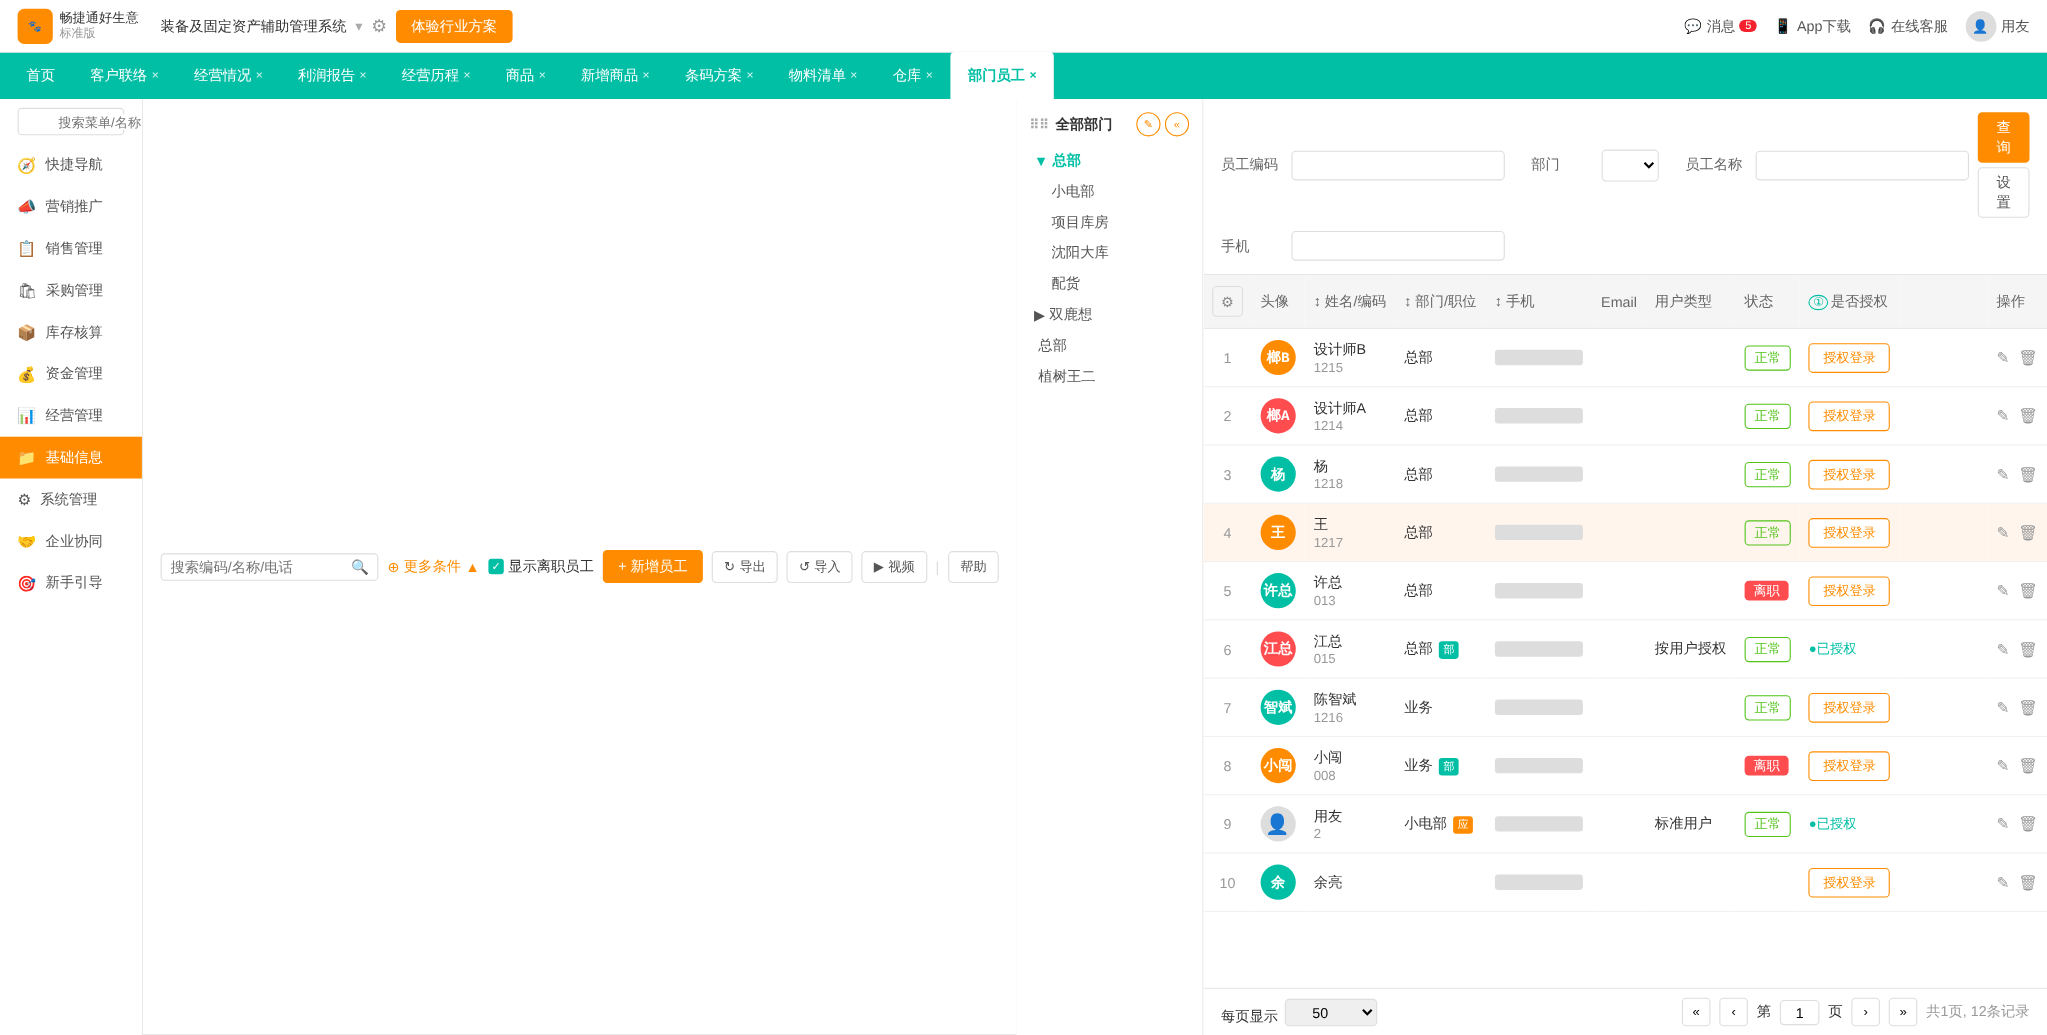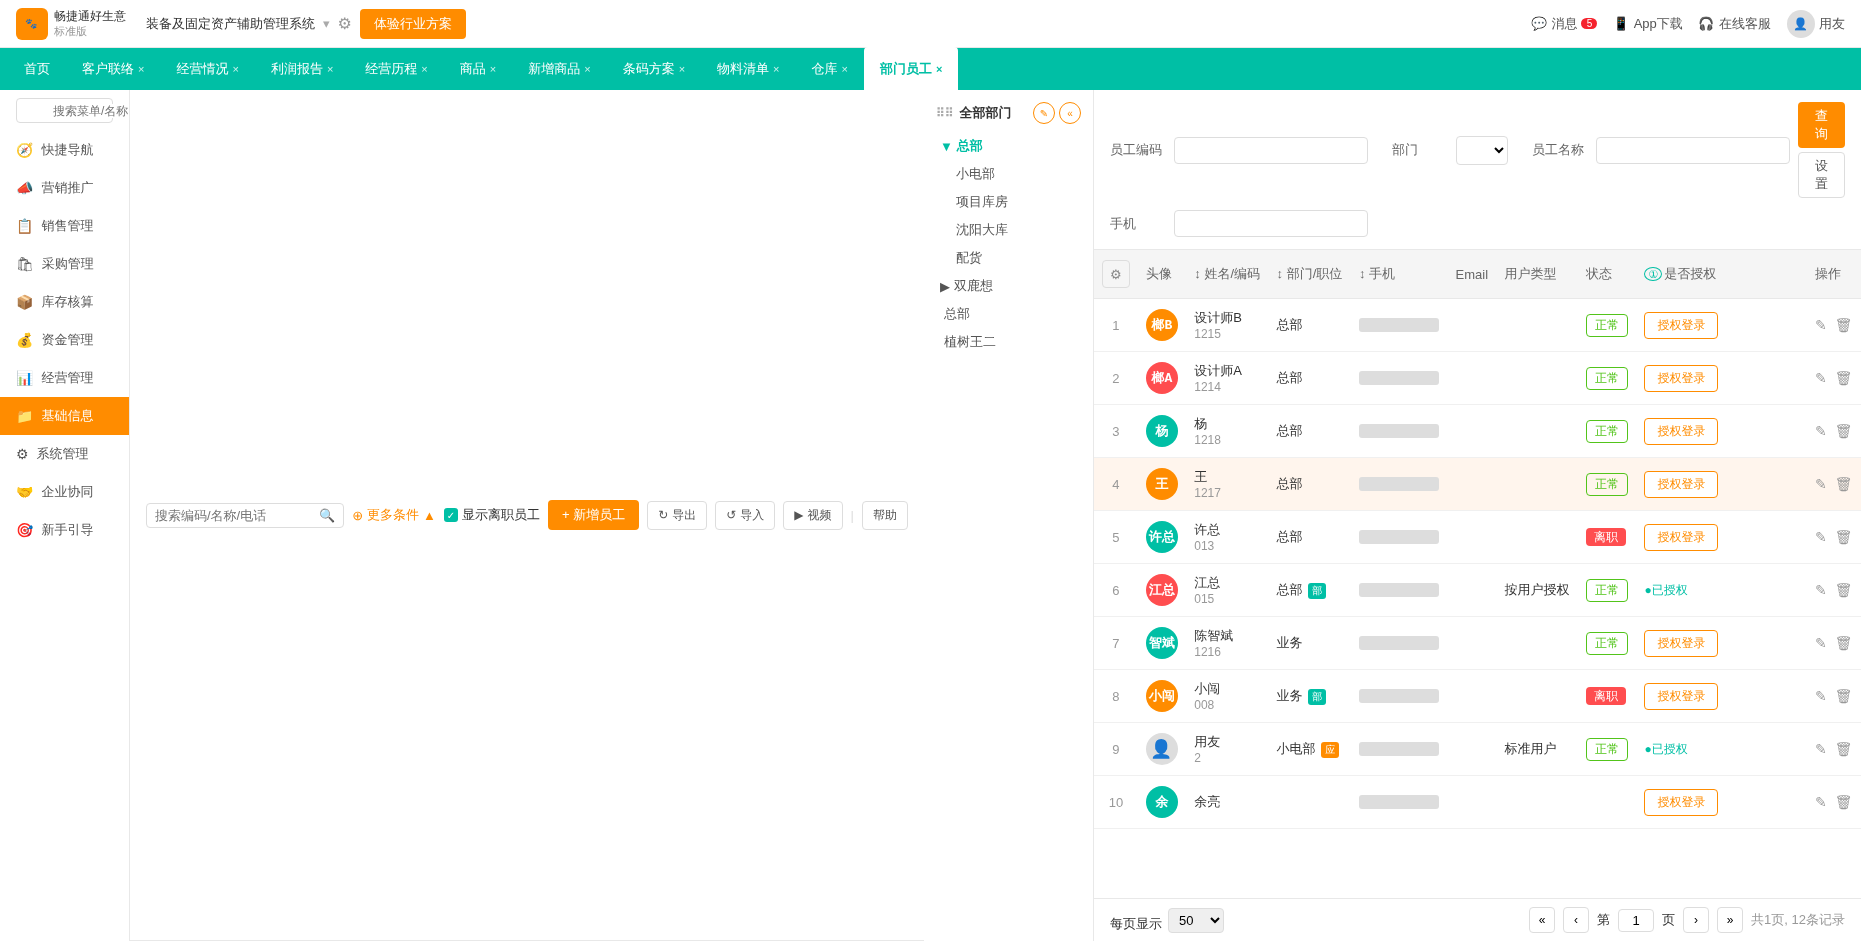--- a/index.html
+++ b/index.html
@@ -91,21 +91,21 @@
     .authorized-text { color: #00bfa5; font-size: 12px; }
     .op-icons { display: flex; gap: 8px; align-items: center; }
     .op-icon { color: #999; cursor: pointer; font-size: 14px; }
     .blurred-text { background: #ddd; border-radius: 3px; height: 14px; display: inline-block; }
     .dept-badge { display: inline-block; background: #00bfa5; color: #fff; border-radius: 3px; padding: 1px 4px; font-size: 10px; margin-left: 2px; vertical-align: middle; }
     .user-badge { display: inline-block; background: #ff8c00; color: #fff; border-radius: 3px; padding: 1px 4px; font-size: 10px; margin-left: 2px; vertical-align: middle; }
 
     
     .pagination { background: #fff; border-top: 1px solid #e8e8e8; padding: 8px 16px; display: flex; align-items: center; justify-content: space-between; font-size: 13px; }
     .page-size { display: flex; align-items: flex-end; gap: 6px; }
-    .page-size select { border: 1px solid #ddd; border-radius: 4px; padding: 3px 6px; font-size: 13px; }
+    .page-size select { border: 1px solid #ddd; border-radius: 4px; padding: 3px 20px; font-size: 13px; }
     .page-nav { display: flex; align-items: center; gap: 8px; }
     .page-btn { border: 1px solid #ddd; background: #fff; border-radius: 4px; width: 26px; height: 26px; display: flex; align-items: center; justify-content: center; cursor: pointer; font-size: 12px; }
     .page-input { border: 1px solid #ddd; border-radius: 4px; width: 36px; text-align: center; padding: 3px; font-size: 13px; }
     .page-total { color: #999; font-size: 13px; }
 
     
     .gear-btn { width: 28px; height: 28px; border: 1px solid #ddd; border-radius: 4px; display: flex; align-items: center; justify-content: center; cursor: pointer; color: #888; }
   </style>
 </head>
 <body>

